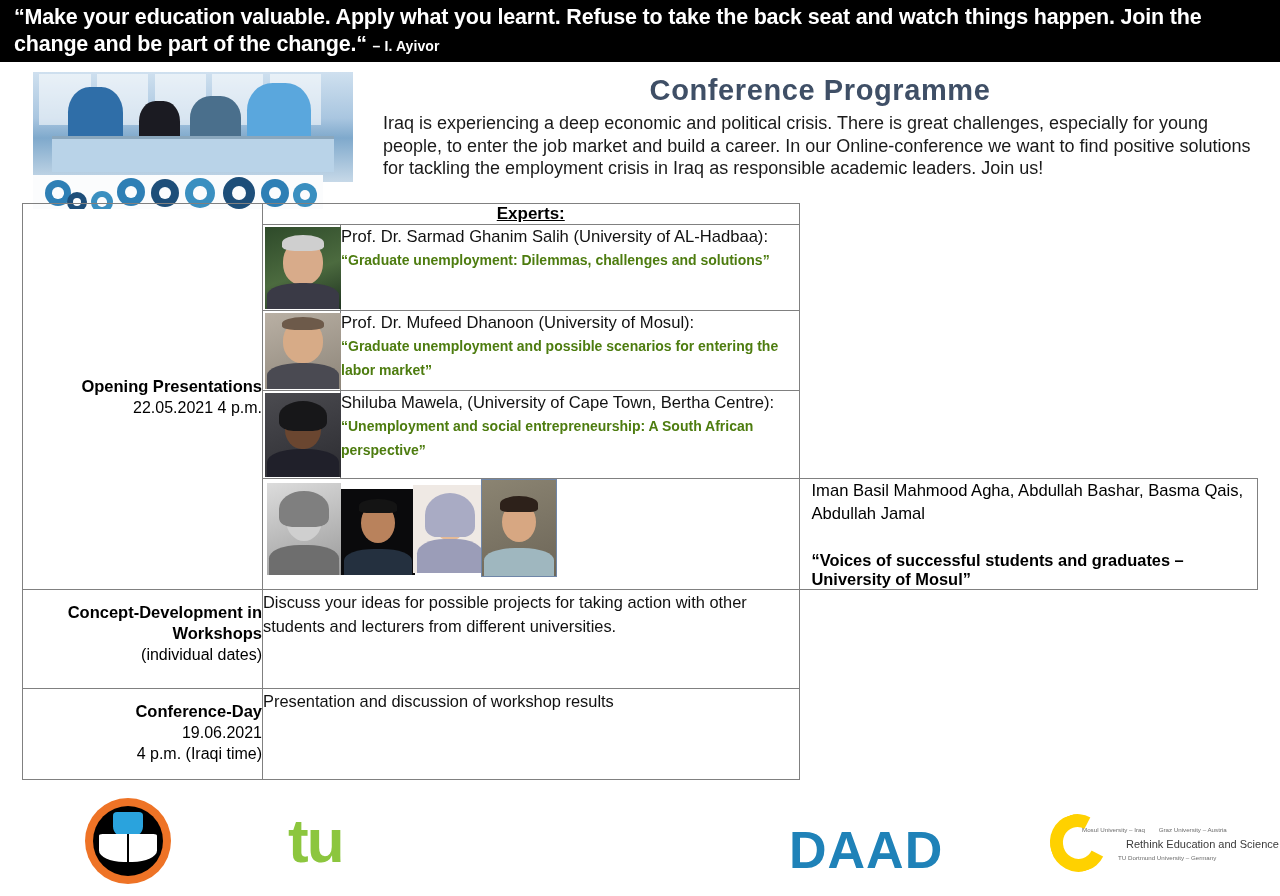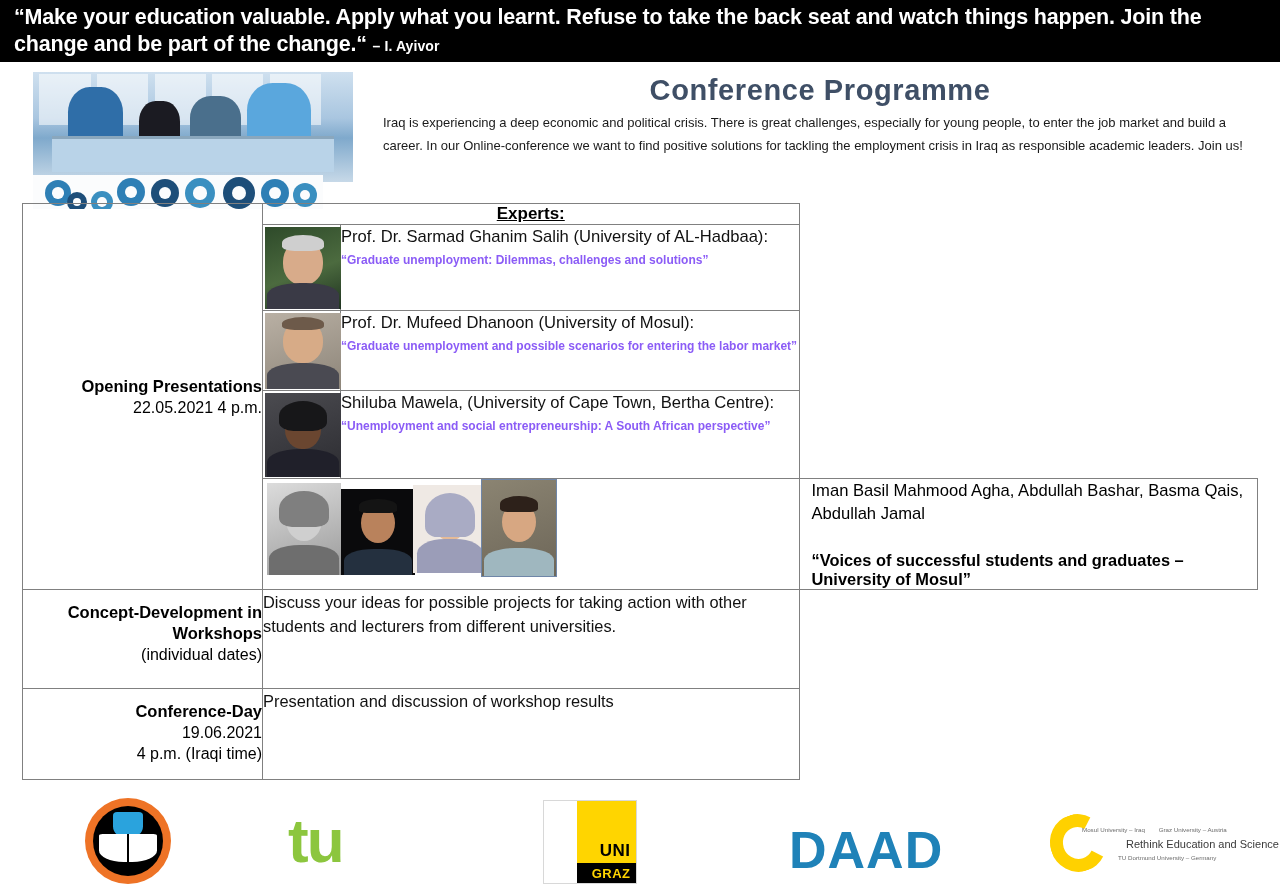--- a/index.html
+++ b/index.html
@@ -47,21 +47,21 @@
     background:#fbfcfd;border-radius:50%;
   }
 
   .conf-title{
     position:absolute;left:380px;top:12px;width:880px;
     text-align:center;color:#3f4f66;
     font-size:29px;font-weight:bold;letter-spacing:0.6px;
   }
   .intro{
     position:absolute;left:383px;top:50px;width:872px;
-    font-size:13px;line-height:22.5px;color:#1a1a1a;
+    font-size:18px;line-height:22.5px;color:#1a1a1a;
   }
 
   
   .prog-table{
     position:absolute;left:22px;top:203px;width:1236px;
     border-collapse:collapse;table-layout:fixed;
   }
   .prog-table td{
     border:1px solid #808080;vertical-align:top;padding:0;
   }
@@ -72,21 +72,21 @@
   .label-strong{font-size:16.5px;font-weight:bold;line-height:21px;color:#000;}
   .label-sub{font-size:16px;line-height:21px;color:#000;}
 
   .experts-head{
     text-align:center;font-size:17px;font-weight:bold;
     text-decoration:underline;padding:10px 0 9px 0;color:#000;
   }
 
   .expert-cell{padding:9px 10px 8px 10px;margin-left:16px;}
   .expert-name{font-size:16.6px;line-height:23px;color:#111;}
-  .expert-topic{font-size:12px;line-height:24px;font-weight:bold;color:#8b5cf6;}
+  .expert-topic{font-size:14px;line-height:24px;font-weight:bold;color:#4d7c0f;}
 
   .body-cell{padding:11px 12px 10px 10px;font-size:16.4px;line-height:24px;color:#111;}
   .pf{position:relative;width:76px;overflow:hidden;}
   .pf .bg{position:absolute;inset:0;}
   .pf .head{
     position:absolute;left:50%;transform:translateX(-50%);
     border-radius:50% 50% 46% 46%;
   }
   .pf .body{
     position:absolute;left:50%;transform:translateX(-50%);
@@ -340,26 +340,20 @@
 
   <div class="logo-mosul">
     <div class="mosul-ring"></div>
     <div class="mosul-inner"></div>
     <div class="mosul-shield"></div>
     <div class="mosul-book"></div>
   </div>
 
   <div class="logo-tu">tu</div>
 
-  <div class="logo-graz">
-    <div class="graz-yellow"></div>
-    <div class="graz-black"></div>
-    <div class="graz-uni">UNI</div>
-    <div class="graz-city">GRAZ</div>
-  </div>
 
   <div class="logo-daad">DAAD</div>
 
   <div class="logo-project">
     <div class="proj-c"></div>
     <div class="proj-line-top">
       <span>Mosul University – Iraq</span>
       <span>Graz University – Austria</span>
     </div>
     <div class="proj-main">Rethink Education and Science in Iraq</div>

